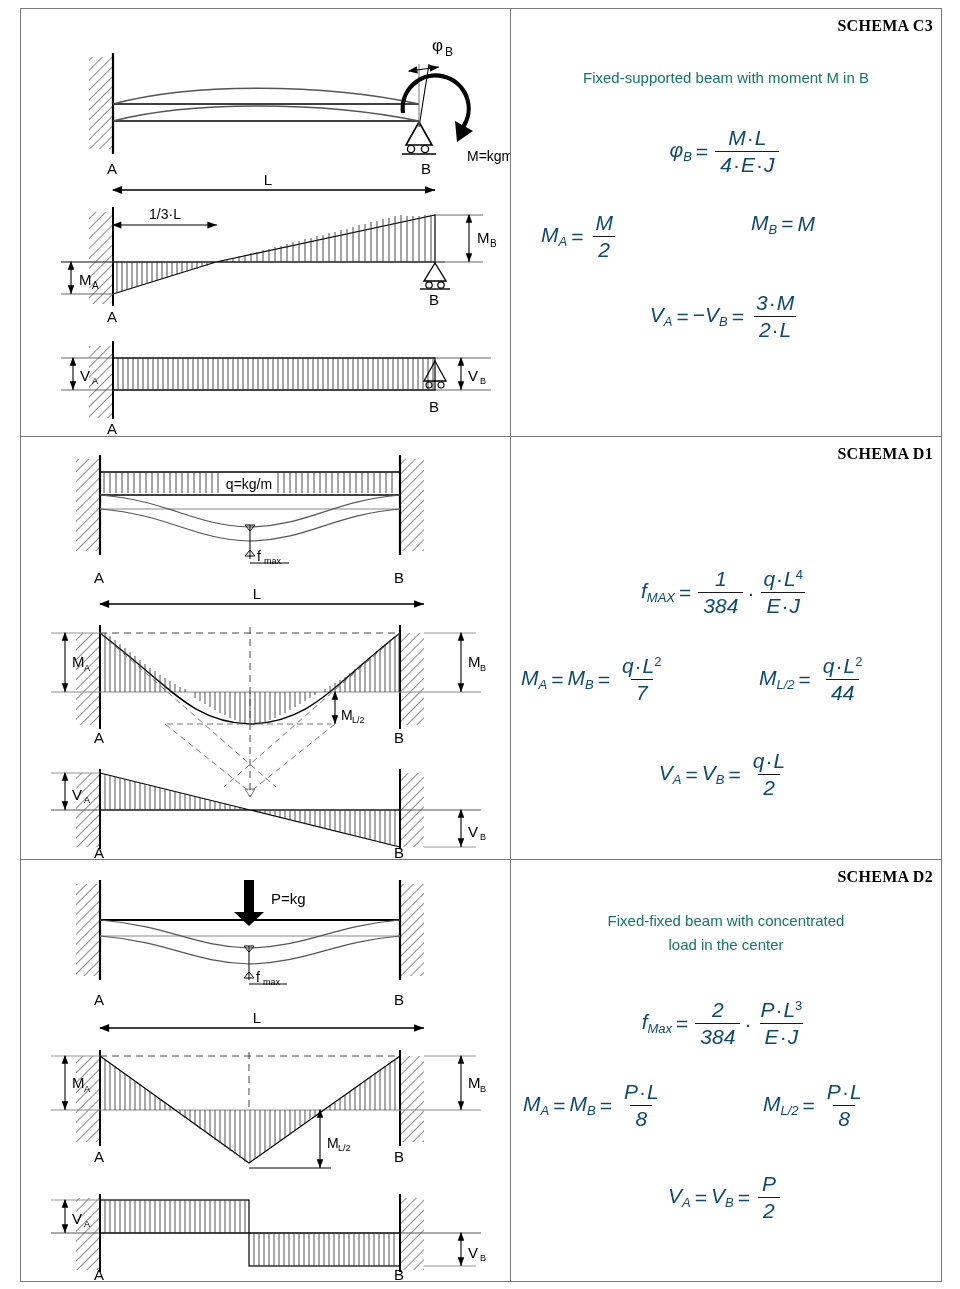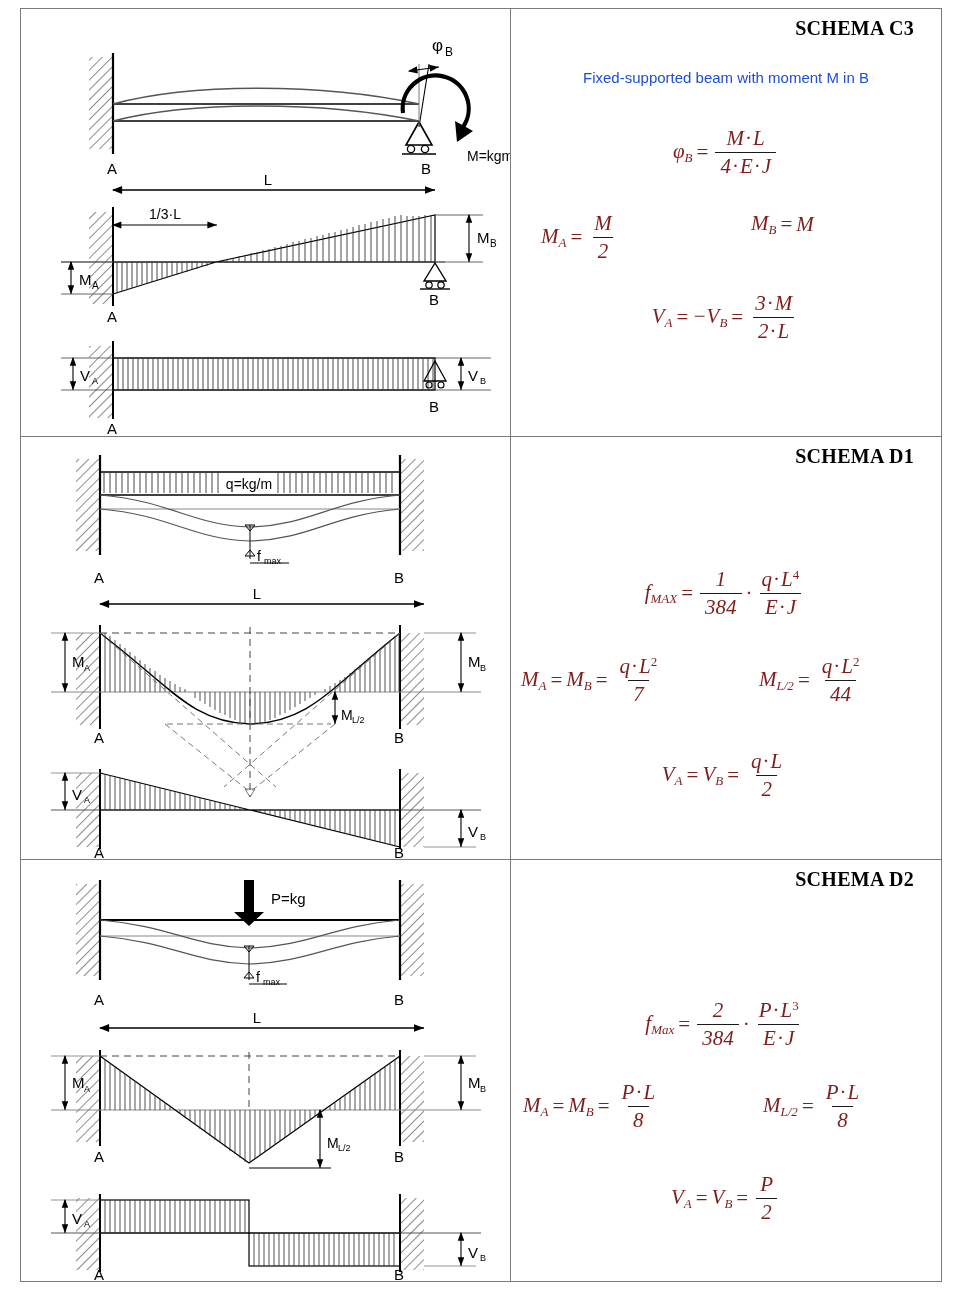--- a/index.html
+++ b/index.html
@@ -5,24 +5,24 @@
   html,body{margin:0;padding:0;background:#fff;}
   body{width:960px;height:1289px;font-family:"Liberation Sans",sans-serif;color:#000;}
   .sheet{width:960px;height:1289px;position:relative;box-sizing:border-box;}
   .table{position:absolute;left:20px;top:8px;width:922px;height:1274px;box-sizing:border-box;
          border:1px solid #7a7a7a;display:flex;flex-direction:column;}
   .row{display:flex;box-sizing:border-box;border-bottom:1px solid #7a7a7a;}
   .row:last-child{border-bottom:none;}
   .row.r1{height:428px;} .row.r2{height:423px;} .row.r3{height:421px;}
   .cell-fig{width:490px;box-sizing:border-box;border-right:1px solid #7a7a7a;position:relative;overflow:hidden;}
   .cell-txt{flex:1;box-sizing:border-box;position:relative;overflow:hidden;}
-  .schema-title{position:absolute;right:27px;top:8px;font-family:"Liberation Serif",serif;
-                font-weight:bold;font-size:20px;letter-spacing:.3px;}
-  .descr{position:absolute;left:0;right:0;text-align:center;font-size:15px;line-height:1.45;color:#1d4ed8;}
-  .formula{position:absolute;font-family:Liberation Serif, serif;color:#7f1d1d;}
+  .schema-title{position:absolute;right:8px;top:8px;font-family:"Liberation Serif",serif;
+                font-weight:bold;font-size:16px;letter-spacing:.3px;}
+  .descr{position:absolute;left:0;right:0;text-align:center;font-size:15px;line-height:1.45;color:#0f766e;}
+  .formula{position:absolute;font-family:Liberation Sans, sans-serif;color:#0c4a6e;}
   
   .eq{display:inline-flex;align-items:center;justify-content:center;font-size:21px;font-style:italic;white-space:nowrap;}
   .eq .up{font-style:normal;}
   .frac{display:inline-flex;flex-direction:column;align-items:center;vertical-align:middle;margin:12px 3px;}
   .frac > .num{padding:0 5px 1px 5px;}
   .frac > .den{padding:1px 5px 0 5px;border-top:1.3px solid #1a1a1a;}
   .sub{font-size:.62em;vertical-align:-0.32em;font-style:italic;}
   .sup{font-size:.62em;vertical-align:0.52em;font-style:italic;}
   .op{font-style:normal;padding:0 4px;}
   .dot{font-style:normal;padding:0 1px;}
@@ -819,20 +819,22 @@
           <text x="447" y="398" font-size="15">V</text>
           <text x="459" y="401" font-size="9">B</text>
           <text x="73" y="420" font-size="15">A</text>
           <text x="373" y="420" font-size="15">B</text>
         </g>
       </svg>
     </div>
 
     <div class="cell-txt">
       <div class="schema-title">SCHEMA D2</div>
+      <div class="descr" style="top:50px;">Fixed-fixed beam with concentrated</div>
+      <div class="descr" style="top:74px;">load in the center</div>
 
       <div class="formula" style="left:0;right:0;top:126px;text-align:center;">
         <span class="eq">
           <span>f<span class="sub">Max</span></span>
               <span class="op">=</span>
           <span class="frac">
                 <span class="num">2</span>
                 <span class="den">384</span>
               </span>
           <span class="dot">·</span>

